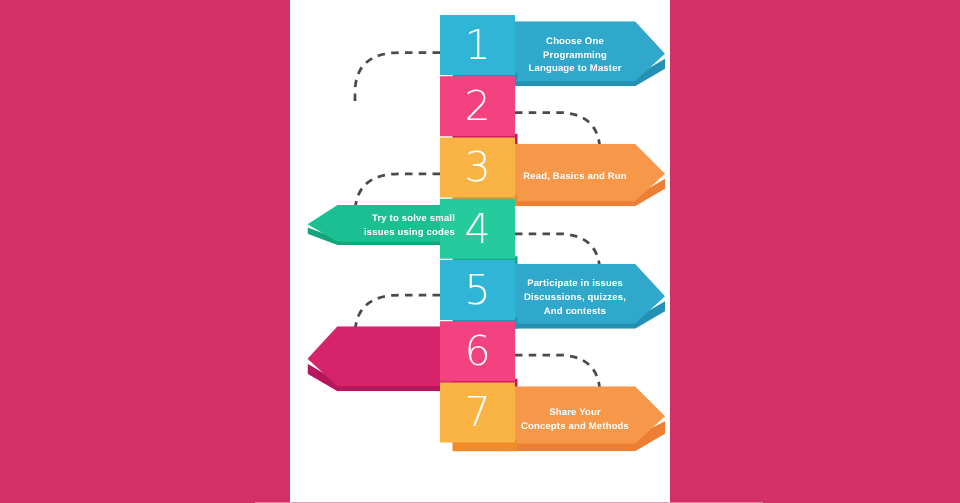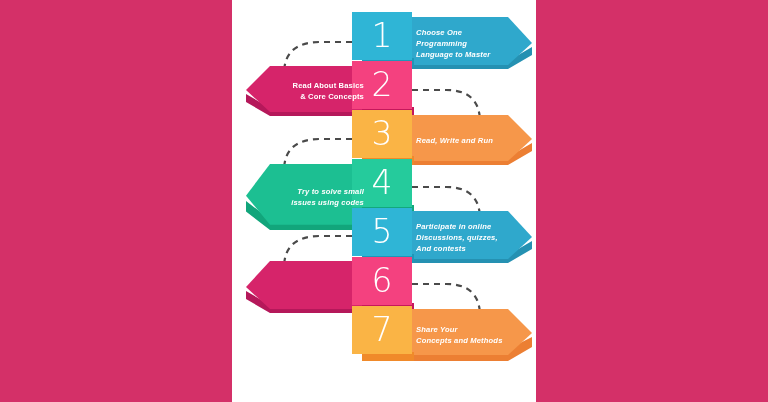--- a/index.html
+++ b/index.html
@@ -68,24 +68,23 @@
     z-index: 2;
     color: #ffffff;
     font-weight: bold;
     font-size: 7.6px;
     line-height: 11px;
     letter-spacing: 0.15px;
     width: 100%;
     white-space: pre-line;
   }
   .arrow.right .arrow-text {
-    text-align: left;
+    text-align: center;
     padding-left: 14px;
     padding-right: 28px;
-    font-style: italic;
   }
   .arrow.left .arrow-text {
     text-align: right;
     padding-right: 14px;
     padding-left: 28px;
   }
 
   
   .numbox {
     position: absolute;
@@ -149,73 +148,65 @@
 Language to Master</div>
     </div>
 
     <div class="numbox" style="left:120px; top:12px; width:60px; height:48px;">
       <div class="tab" style="background:#1d97b8;"></div>
       <div class="face" style="background:#2fb5d6;">
         <span class="num">1</span>
       </div>
     </div>
 
-    <div class="arrow left" style="left:14px; top:66px; width:132px; height:50px;">
-      <svg class="arrow-shape" viewBox="0 0 132 50" preserveAspectRatio="none" xmlns="http://www.w3.org/2000/svg">
-        <polygon points="132,42 24,42 0,28 0,36 24,50 132,50" fill="#b5185a"></polygon>
-        <polygon points="132,0 24,0 0,24 24,46 132,46" fill="#d6246a"></polygon>
-      </svg>
-      <div class="arrow-text">Read About Basics
-&amp; Core Concepts</div>
-    </div>
 
     <div class="numbox" style="left:120px; top:61px; width:60px; height:48px;">
       <div class="tab" style="background:#c5175b;"></div>
       <div class="face" style="background:#f4417f;">
         <span class="num">2</span>
       </div>
     </div>
 
     <div class="arrow right" style="left:170px; top:115px; width:130px; height:50px;">
       <svg class="arrow-shape" viewBox="0 0 130 50" preserveAspectRatio="none" xmlns="http://www.w3.org/2000/svg">
         <polygon points="0,42 106,42 130,28 130,36 106,50 0,50" fill="#ec7f33"></polygon>
         <polygon points="0,0 106,0 130,24 106,46 0,46" fill="#f6974a"></polygon>
       </svg>
-      <div class="arrow-text">Read, Write and Run</div>
+      <div class="arrow-text">Read, Basics and Run</div>
     </div>
 
     <div class="numbox" style="left:120px; top:110px; width:60px; height:48px;">
       <div class="tab" style="background:#f08a2a;"></div>
       <div class="face" style="background:#fab445;">
         <span class="num">3</span>
       </div>
     </div>
 
-    <div class="arrow left" style="left:14px; top:164px; width:132px; height:66px;font-style:italic;">
+    <div class="arrow left" style="left:14px; top:164px; width:132px; height:32px;">
       <svg class="arrow-shape" viewBox="0 0 132 50" preserveAspectRatio="none" xmlns="http://www.w3.org/2000/svg">
         <polygon points="132,42 24,42 0,28 0,36 24,50 132,50" fill="#12a57b"></polygon>
         <polygon points="132,0 24,0 0,24 24,46 132,46" fill="#1cbf92"></polygon>
       </svg>
       <div class="arrow-text">Try to solve small
 issues using codes</div>
     </div>
 
     <div class="numbox" style="left:120px; top:159px; width:60px; height:48px;">
       <div class="tab" style="background:#13a87d;"></div>
       <div class="face" style="background:#25cb9c;">
         <span class="num">4</span>
       </div>
     </div>
 
     <div class="arrow right" style="left:170px; top:211px; width:130px; height:52px;">
       <svg class="arrow-shape" viewBox="0 0 130 52" preserveAspectRatio="none" xmlns="http://www.w3.org/2000/svg">
         <polygon points="0,44 106,44 130,30 130,38 106,52 0,52" fill="#2591b2"></polygon>
         <polygon points="0,0 106,0 130,26 106,48 0,48" fill="#2fa8cc"></polygon>
       </svg>
-      <div class="arrow-text">Participate in online
+      <div class="arrow-text">Participate in issues
 Discussions, quizzes,
 And contests</div>
     </div>
 
     <div class="numbox" style="left:120px; top:208px; width:60px; height:48px;">
       <div class="tab" style="background:#1d97b8;"></div>
       <div class="face" style="background:#2fb5d6;">
         <span class="num">5</span>
       </div>
     </div>

